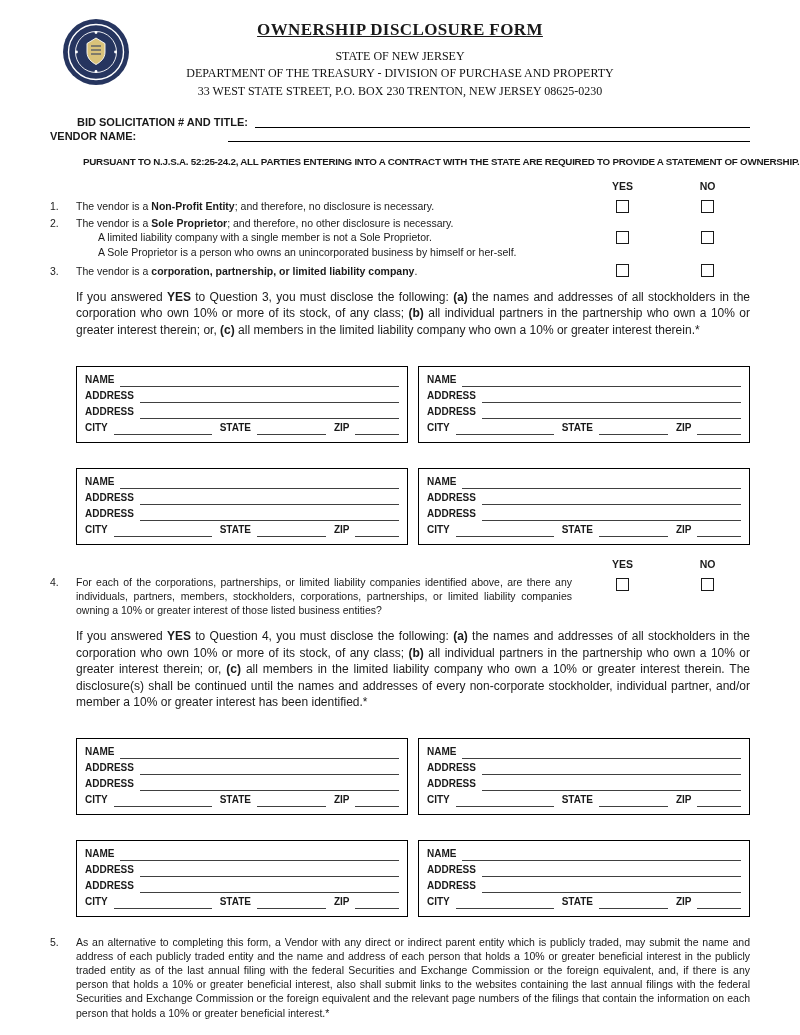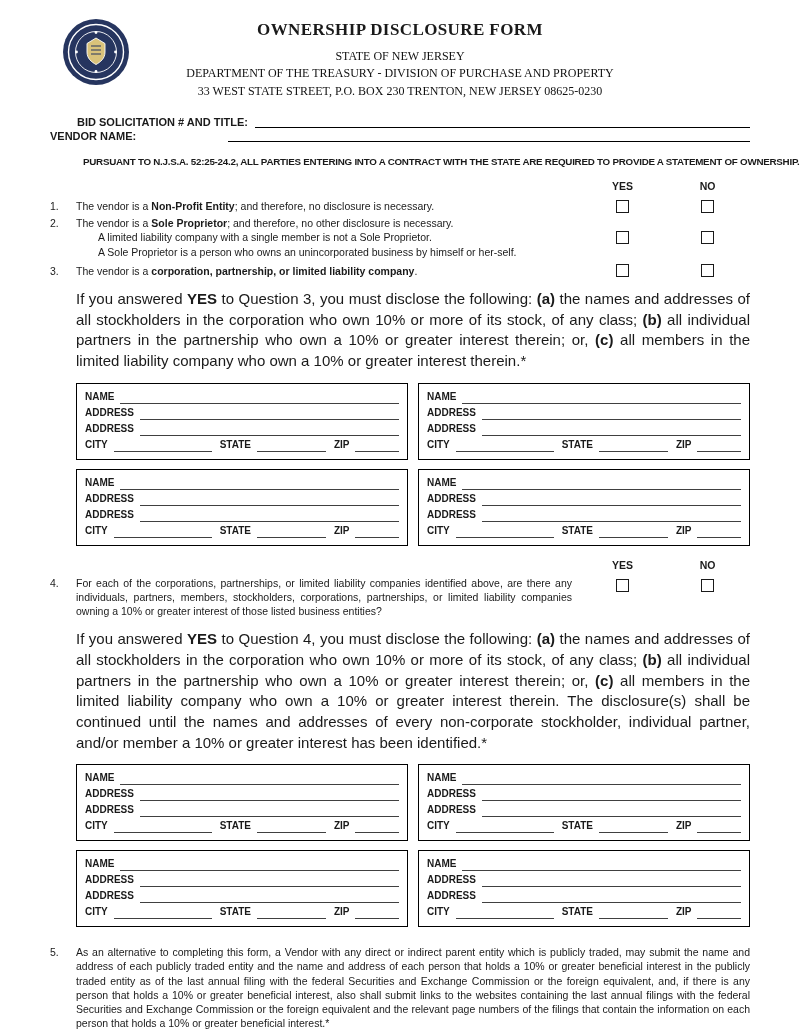--- a/index.html
+++ b/index.html
@@ -7,21 +7,21 @@
   .page{
     width:800px; height:1035px; background:#fff;
     font-family:"Liberation Sans", sans-serif; color:#1a1a1a;
     padding:14px 50px 14px 50px;
     display:flex; flex-direction:column; position:relative; overflow:hidden;
   }
   
   .hdr{ position:relative; min-height:86px; }
   .seal{ position:absolute; left:12px; top:4px; width:68px; height:68px; }
   .hdr-text{ text-align:center; font-family:"Liberation Serif", serif; }
-  .title{ font-size:17px; font-weight:bold; letter-spacing:.4px; margin-top:6px; }
+  .title{ font-size:17px; font-weight:bold; letter-spacing:.4px; margin-top:6px;text-decoration:underline; }
   .dept{ font-weight:normal; font-size:12px; line-height:1.45; color:#111; }
   .dept.first{ margin-top:8px; }
   
   .field-row{ display:flex; align-items:flex-end; }
   .field-row.bid{ margin-top:14px;padding-left:27px; }
   .field-row.vendor{ }
   .flabel{ font-weight:bold; font-size:11px; min-width:178px; }
   .fline{ flex:1; border-bottom:1px solid #000; height:14px; }
   
   .statement{ margin-top:14px; font-weight:bold; font-size:9.8px; letter-spacing:-0.25px; white-space:nowrap;margin-left:33px; }
@@ -38,24 +38,24 @@
   .q5{ margin-top:18px; }
   .qnum{ width:26px; flex:none; }
   .qtext{ flex:1; padding-right:8px; }
   .qtext.just{ text-align:justify; }
   .sub{ margin-left:22px; }
   .yn{ display:flex; width:170px; flex:none; }
   .yn.top{ align-self:flex-start; margin-top:3px; }
   .yn-cell{ width:85px; display:flex; justify-content:center; align-items:center; }
   .cb{ width:13px; height:13px; border:1.4px solid #1a1a1a; background:#fff; display:inline-block; }
   
-  .note{ margin:11px 0 0 26px; font-size:15px; line-height:1.38; text-align:justify; }
+  .note{ margin:11px 0 0 26px; font-size:12px; line-height:1.38; text-align:justify; }
   
   .grid{ margin:11px 0 0 26px; display:grid; grid-template-columns:1fr 1fr; column-gap:10px; row-gap:9px; }
-  .nb{ border:1px solid #000; padding:4px 8px 7px 8px; background:#fff; }
+  .nb{ border:1px solid #000; padding:4px 8px 7px 8px; background:#fff;margin-top:16px; }
   .brow{ display:flex; align-items:flex-end; height:16px; }
   .blbl{ font-weight:bold; font-size:10px; line-height:1; padding-bottom:2px; margin-right:6px; }
   .ml{ margin-left:8px; }
   .bline{ flex:1; border-bottom:1px solid #404040; height:12px; }
   .f13{ flex:1.35; } .f09{ flex:0.95; } .f06{ flex:0.6; }
   
   .answer-lines{ margin:13px 0 0 26px; }
   .aline{ height:17px; border-bottom:1px solid #333; }
   
   .footnote{ margin-top:25px; font-style:italic; font-size:10.5px; }

